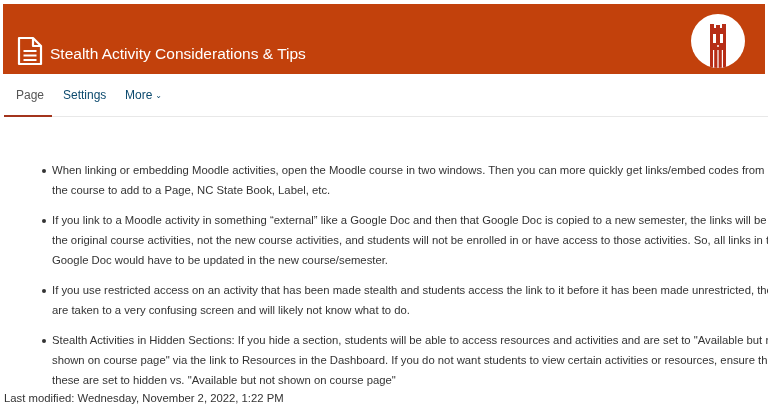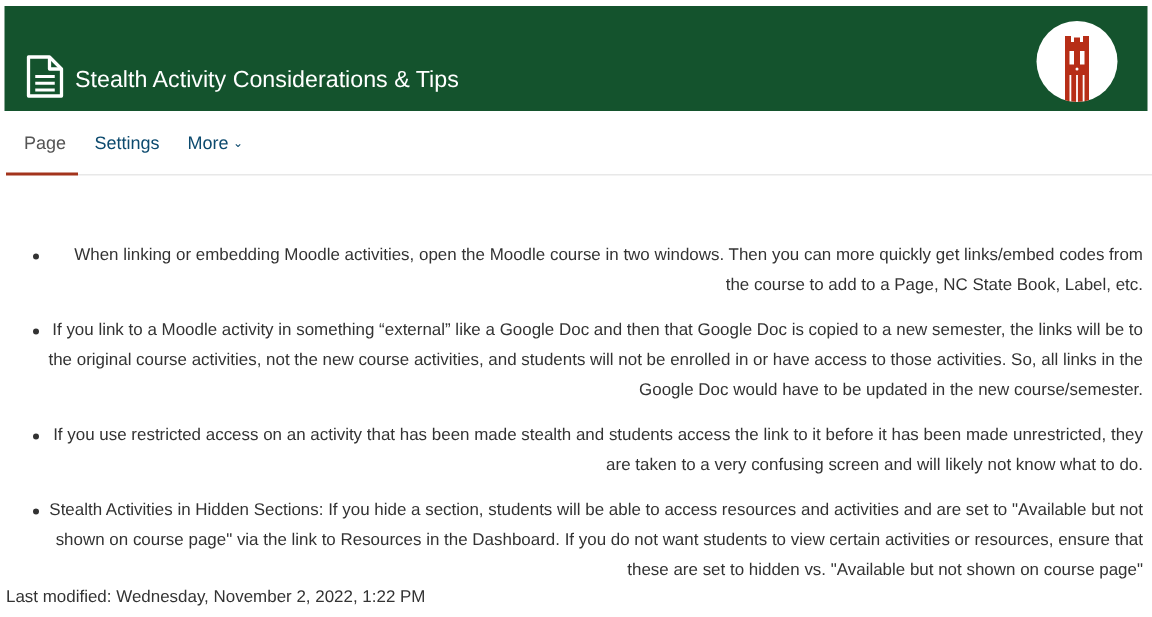--- a/index.html
+++ b/index.html
@@ -11,21 +11,21 @@
       overflow: hidden;
       font-family: "Liberation Sans", sans-serif;
       color: #333333;
     }
     .header {
       position: absolute;
       left: 3px;
       top: 4px;
       width: 762px;
       height: 70px;
-      background: #14532d;
+      background: #c2410c;
     }
     .header .doc-icon {
       position: absolute;
       left: 14px;
       top: 32px;
       width: 26px;
       height: 30px;
     }
     .header .title {
       position: absolute;
@@ -84,23 +84,22 @@
       vertical-align: 1px;
     }
     .content {
       position: absolute;
       left: 0;
       top: 160px;
       width: 768px;
     }
     ul.tips {
       margin: 0;
-      padding: 0 0 0 32px;
+      padding: 0 0 0 52px;
       list-style: none;
-      text-align: right;
     }
     ul.tips li {
       position: relative;
       font-size: 11.3px;
       line-height: 20px;
       color: #333333;
       width: 730px;
       margin-bottom: 10px;
     }
     ul.tips li::before {

